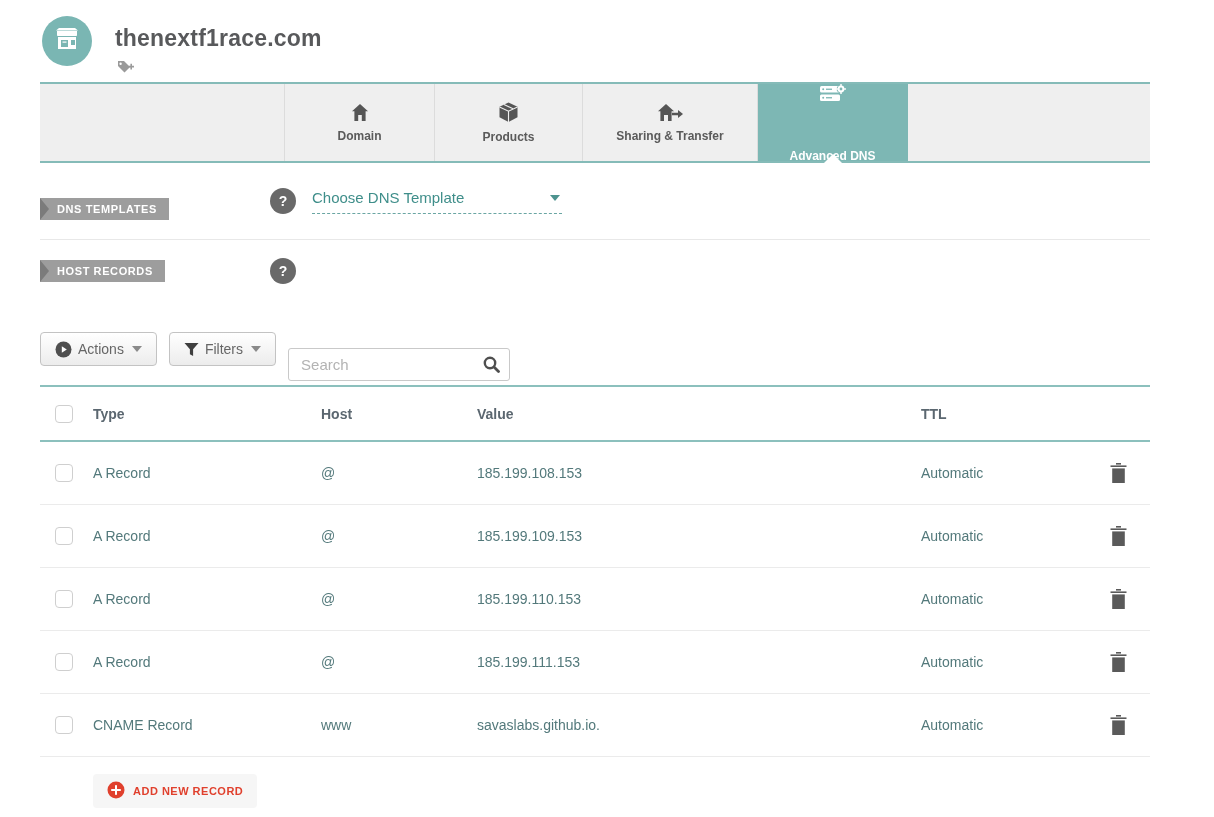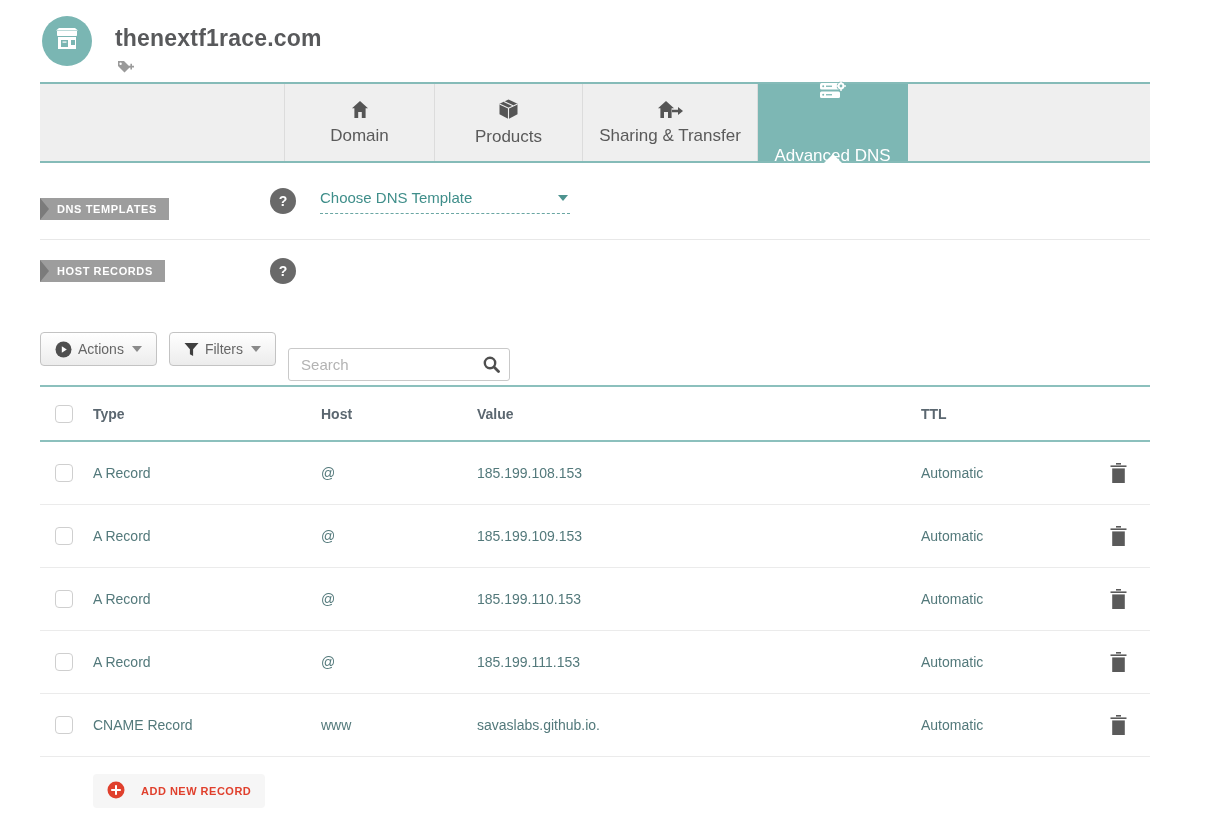--- a/index.html
+++ b/index.html
@@ -26,21 +26,21 @@
   .tabbar {
     height: 81px; background: #efefef; display: flex;
     border-top: 2px solid #85bbb8; border-bottom: 2px solid #85bbb8;
   }
   .tab-spacer { width: 245px; border-right: 1px solid #dcdcdc; }
   .tab-filler { flex: 1; }
   .tab {
     display: flex; flex-direction: column; align-items: center; justify-content: center;
     gap: 7px; border-right: 1px solid #dcdcdc; cursor: pointer; position: relative;
   }
-  .tab-label { font-size: 17px; font-weight: 400; color: #5a5a5a; }
+  .tab-label { font-size: 12px; font-weight: 700; color: #5a5a5a; }
   .tab-icon svg { display: block; }
   .tab.active { background: #7db7b4; border-right-color: #7db7b4; }
   .tab.active .tab-label { color: #ffffff; }
   .tab.active::after {
     content: ""; position: absolute; bottom: -2px; left: 50%; margin-left: -9px;
     border-left: 9px solid transparent; border-right: 9px solid transparent;
     border-bottom: 9px solid #ffffff;
   }
   .tab-domain { width: 150px; }
   .tab-products { width: 148px; }
@@ -65,21 +65,21 @@
     border-left: 9px solid #7b7b7b;
   }
   .help-circle {
     position: absolute; left: 230px; width: 26px; height: 26px; border-radius: 50%;
     background: #696969; color: #fff; font-size: 14px; font-weight: 700;
     display: flex; align-items: center; justify-content: center; cursor: pointer;
   }
   .row-dns .help-circle { top: 25px; }
   .row-host .help-circle { top: 18px; }
   .template-dropdown {
-    position: absolute; left: 280px; top: 26px; width: 250px;
+    position: absolute; left: 272px; top: 26px; width: 250px;
     display: flex; align-items: center; justify-content: space-between;
     padding-bottom: 7px; border-bottom: 1px dashed #6aa6a3; cursor: pointer;
   }
   .template-dropdown-label { font-size: 15px; color: #3f8e8a; }
   .caret-teal {
     border-left: 5px solid transparent; border-right: 5px solid transparent;
     border-top: 6px solid #4d938f; margin-right: 2px;
   }
 
   
@@ -118,21 +118,21 @@
     width: 18px; height: 18px; border: 1px solid #cfcfcf; border-radius: 4px;
     background: #fff; margin-left: 15px; cursor: pointer; display: block;
   }
   .trash-cell { display: flex; justify-content: flex-end; padding-right: 21px; }
   .trash-btn { background: none; border: none; cursor: pointer; padding: 2px; }
   .trash-btn svg { display: block; }
 
   
   .table-footer { height: 70px; border-bottom: 2px solid #7fb8b5; display: flex; align-items: center; }
   .add-record-btn {
-    margin-left: 53px; height: 34px; display: inline-flex; align-items: center; gap: 16px;
+    margin-left: 53px; height: 34px; display: inline-flex; align-items: center; gap: 8px;
     background: #f6f6f6; border: none; border-radius: 4px; padding: 0 14px; cursor: pointer;
   }
   .add-record-label { font-size: 11px; font-weight: 700; letter-spacing: 0.5px; color: #e0402d; }
 </style>
 </head>
 <body>
 
 <div class="content">
 
   <div class="header">

